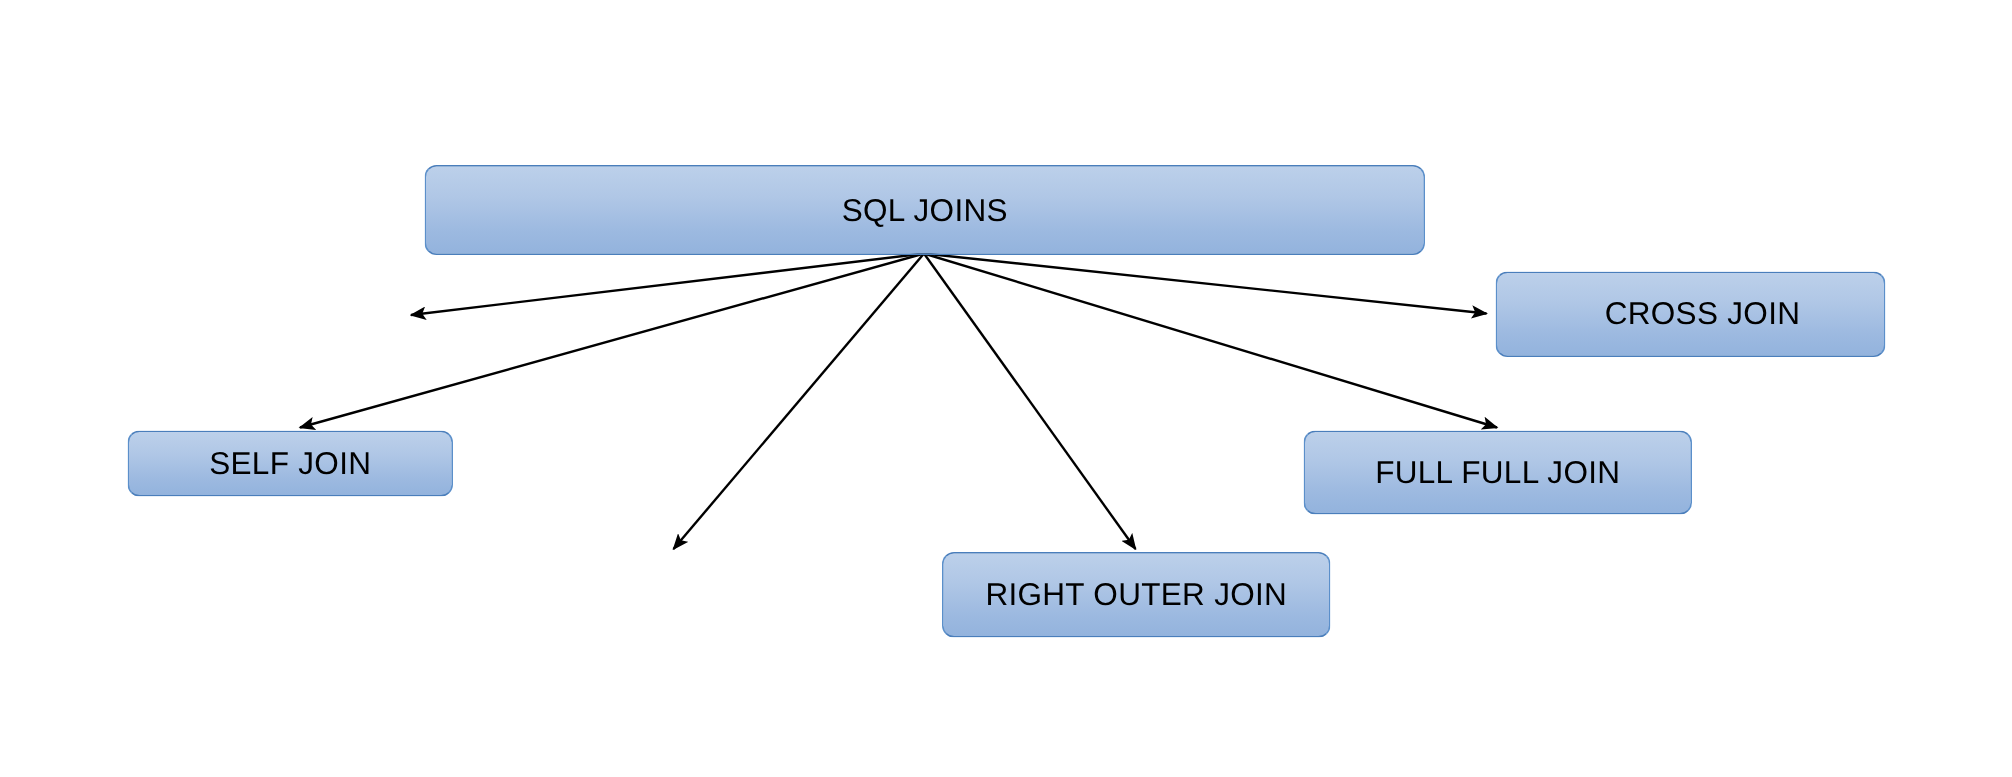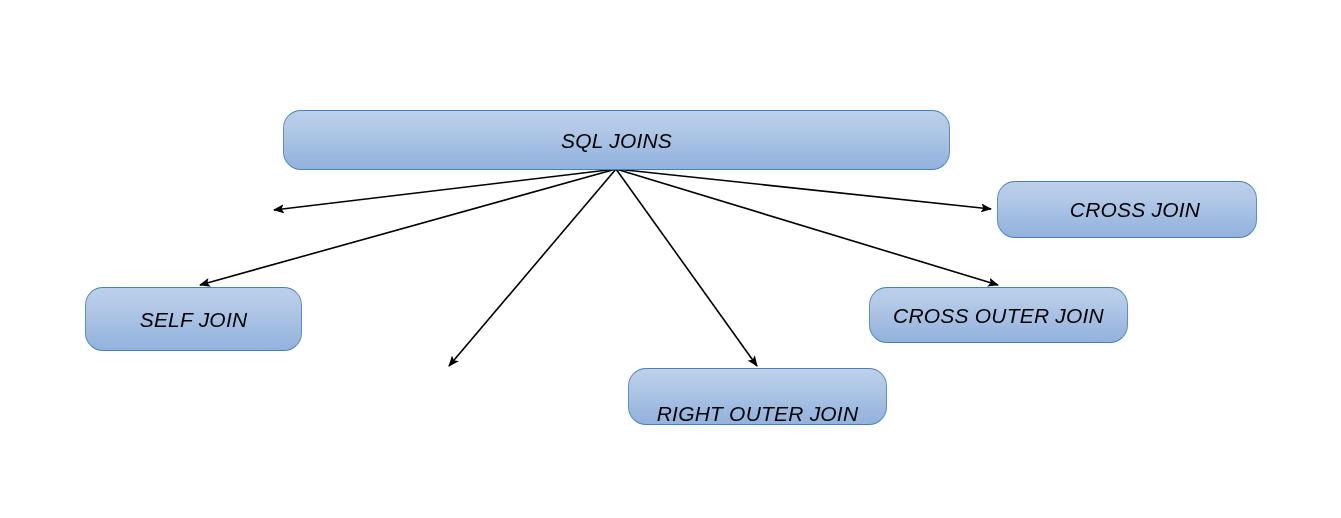--- a/index.html
+++ b/index.html
@@ -31,47 +31,46 @@
     z-index: 1;
   }
 
   .node {
     position: absolute;
     z-index: 2;
     box-sizing: border-box;
     display: flex;
     align-items: center;
     justify-content: center;
-    border-radius: 18px;
+    border-radius: 8px;
     background: linear-gradient(to bottom, #bcd0ea 0%, #b0c7e6 35%, #9cb9e0 75%, #93b3dd 100%);
     border: 1px solid #5b8fca;
     border-top-color: #4a7ebb;
     border-bottom-color: #4a7ebb;
     color: #000000;
     text-align: center;
     line-height: 1;
     white-space: nowrap;
-    font-style: italic;
   }
 
   .node-label {
     font-size: 21px;
     font-weight: 400;
     letter-spacing: 0.2px;
     color: #000000;
   }
 
   
   #node-root        { left: 283px; top: 110px; width: 667px; height: 60px; }
   #node-inner       { left:  51px; top: 181px; width: 217px; height: 57px; }
   #node-cross       { left: 997px; top: 181px; width: 260px; height: 57px; padding-left: 16px; }
-  #node-self        { left:  85px; top: 287px; width: 217px; height: 64px; }
+  #node-self        { left:  85px; top: 287px; width: 217px; height: 44px; }
   #node-fullouter   { left: 869px; top: 287px; width: 259px; height: 56px; }
   #node-leftouter   { left: 318px; top: 368px; width: 259px; height: 57px; }
-  #node-rightouter  { left: 628px; top: 368px; width: 259px; height: 57px; align-items: flex-end; }
+  #node-rightouter  { left: 628px; top: 368px; width: 259px; height: 57px; }
 </style>
 </head>
 <body>
 
 <div id="diagram-canvas">
 
   <svg id="connector-layer" viewBox="0 0 1341 518" width="1341" height="518" xmlns="http://www.w3.org/2000/svg">
     <defs>
       <marker id="arrowhead" markerWidth="11" markerHeight="9" refX="10" refY="4.5" orient="auto" markerUnits="userSpaceOnUse">
         <path d="M0,0 L11,4.5 L0,9 L2.4,4.5 Z" fill="#000000"></path>
@@ -99,20 +98,20 @@
   <div class="node" id="node-self">
     <span class="node-label">SELF JOIN</span>
   </div>
 
 
   <div class="node" id="node-rightouter">
     <span class="node-label">RIGHT OUTER JOIN</span>
   </div>
 
   <div class="node" id="node-fullouter">
-    <span class="node-label">CROSS OUTER JOIN</span>
+    <span class="node-label">FULL FULL JOIN</span>
   </div>
 
   <div class="node" id="node-cross">
     <span class="node-label">CROSS JOIN</span>
   </div>
 
 </div>
 
 </body></html>

